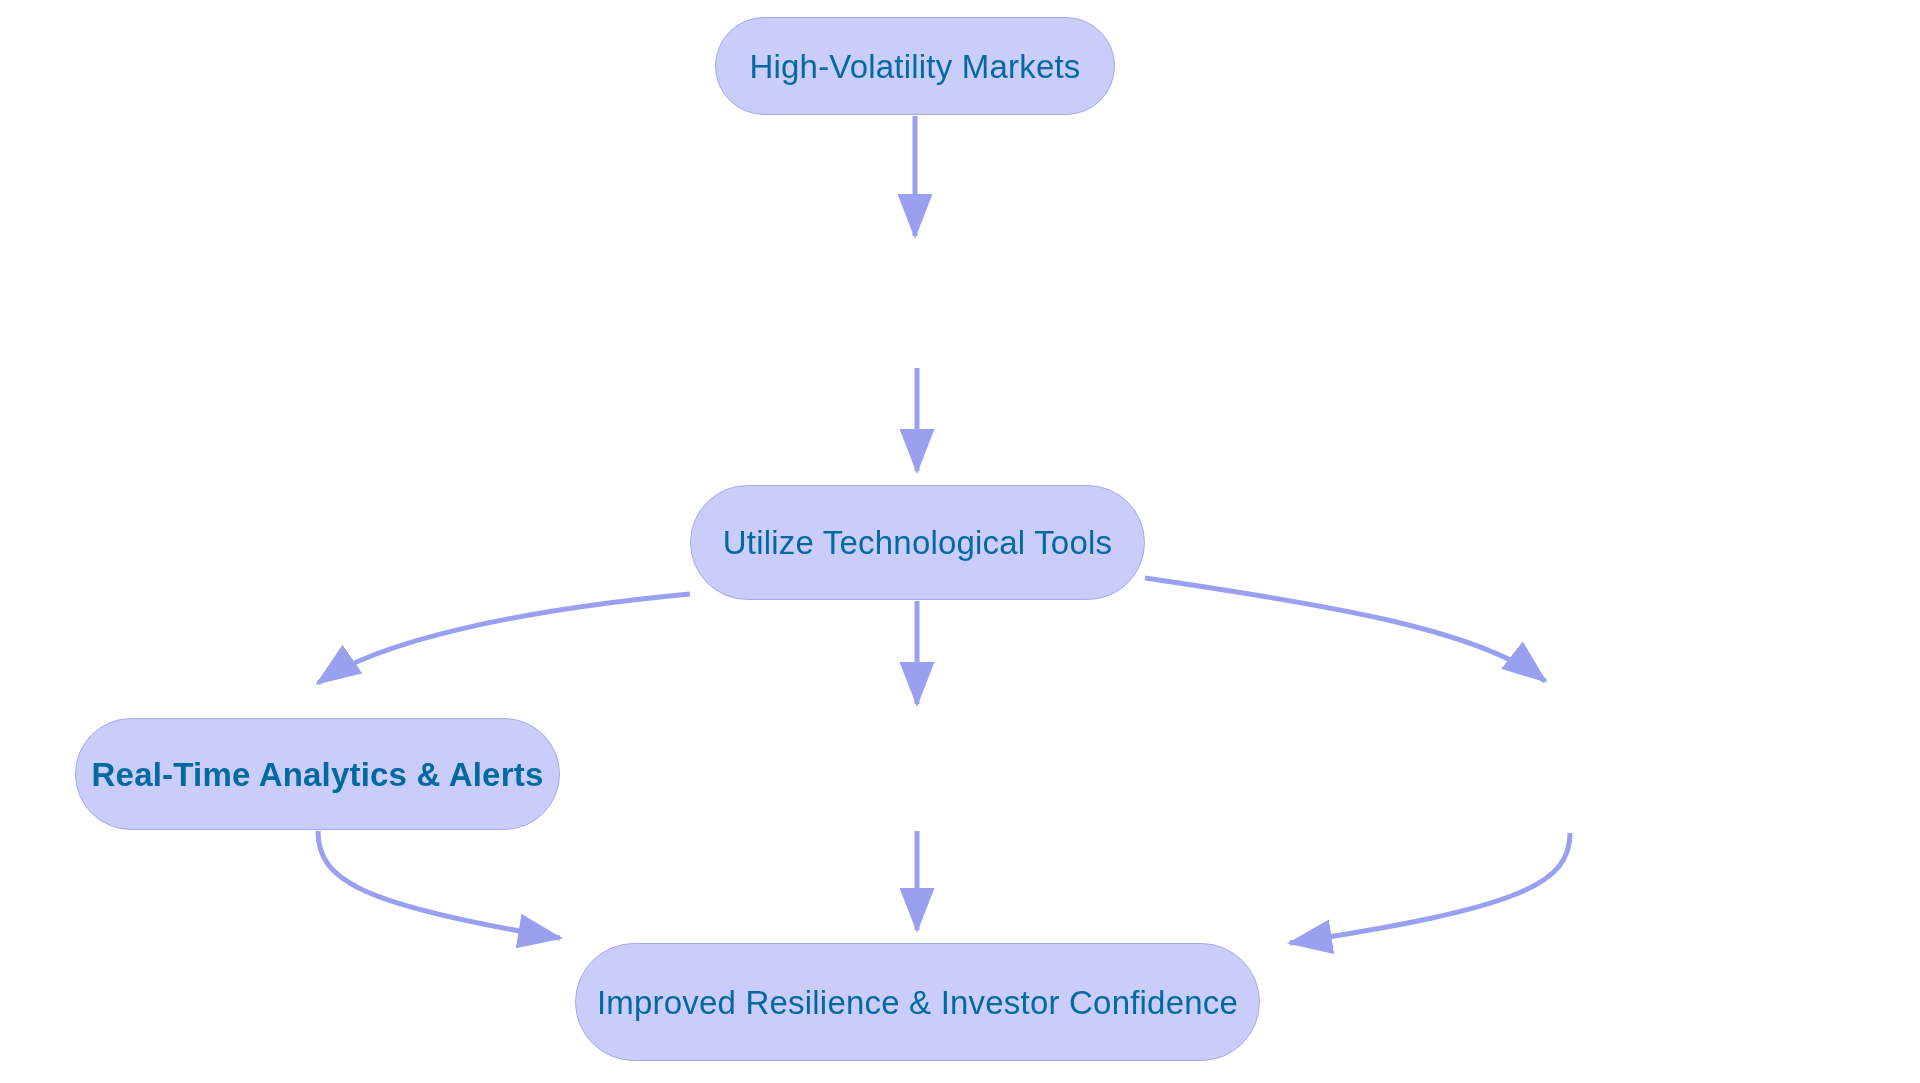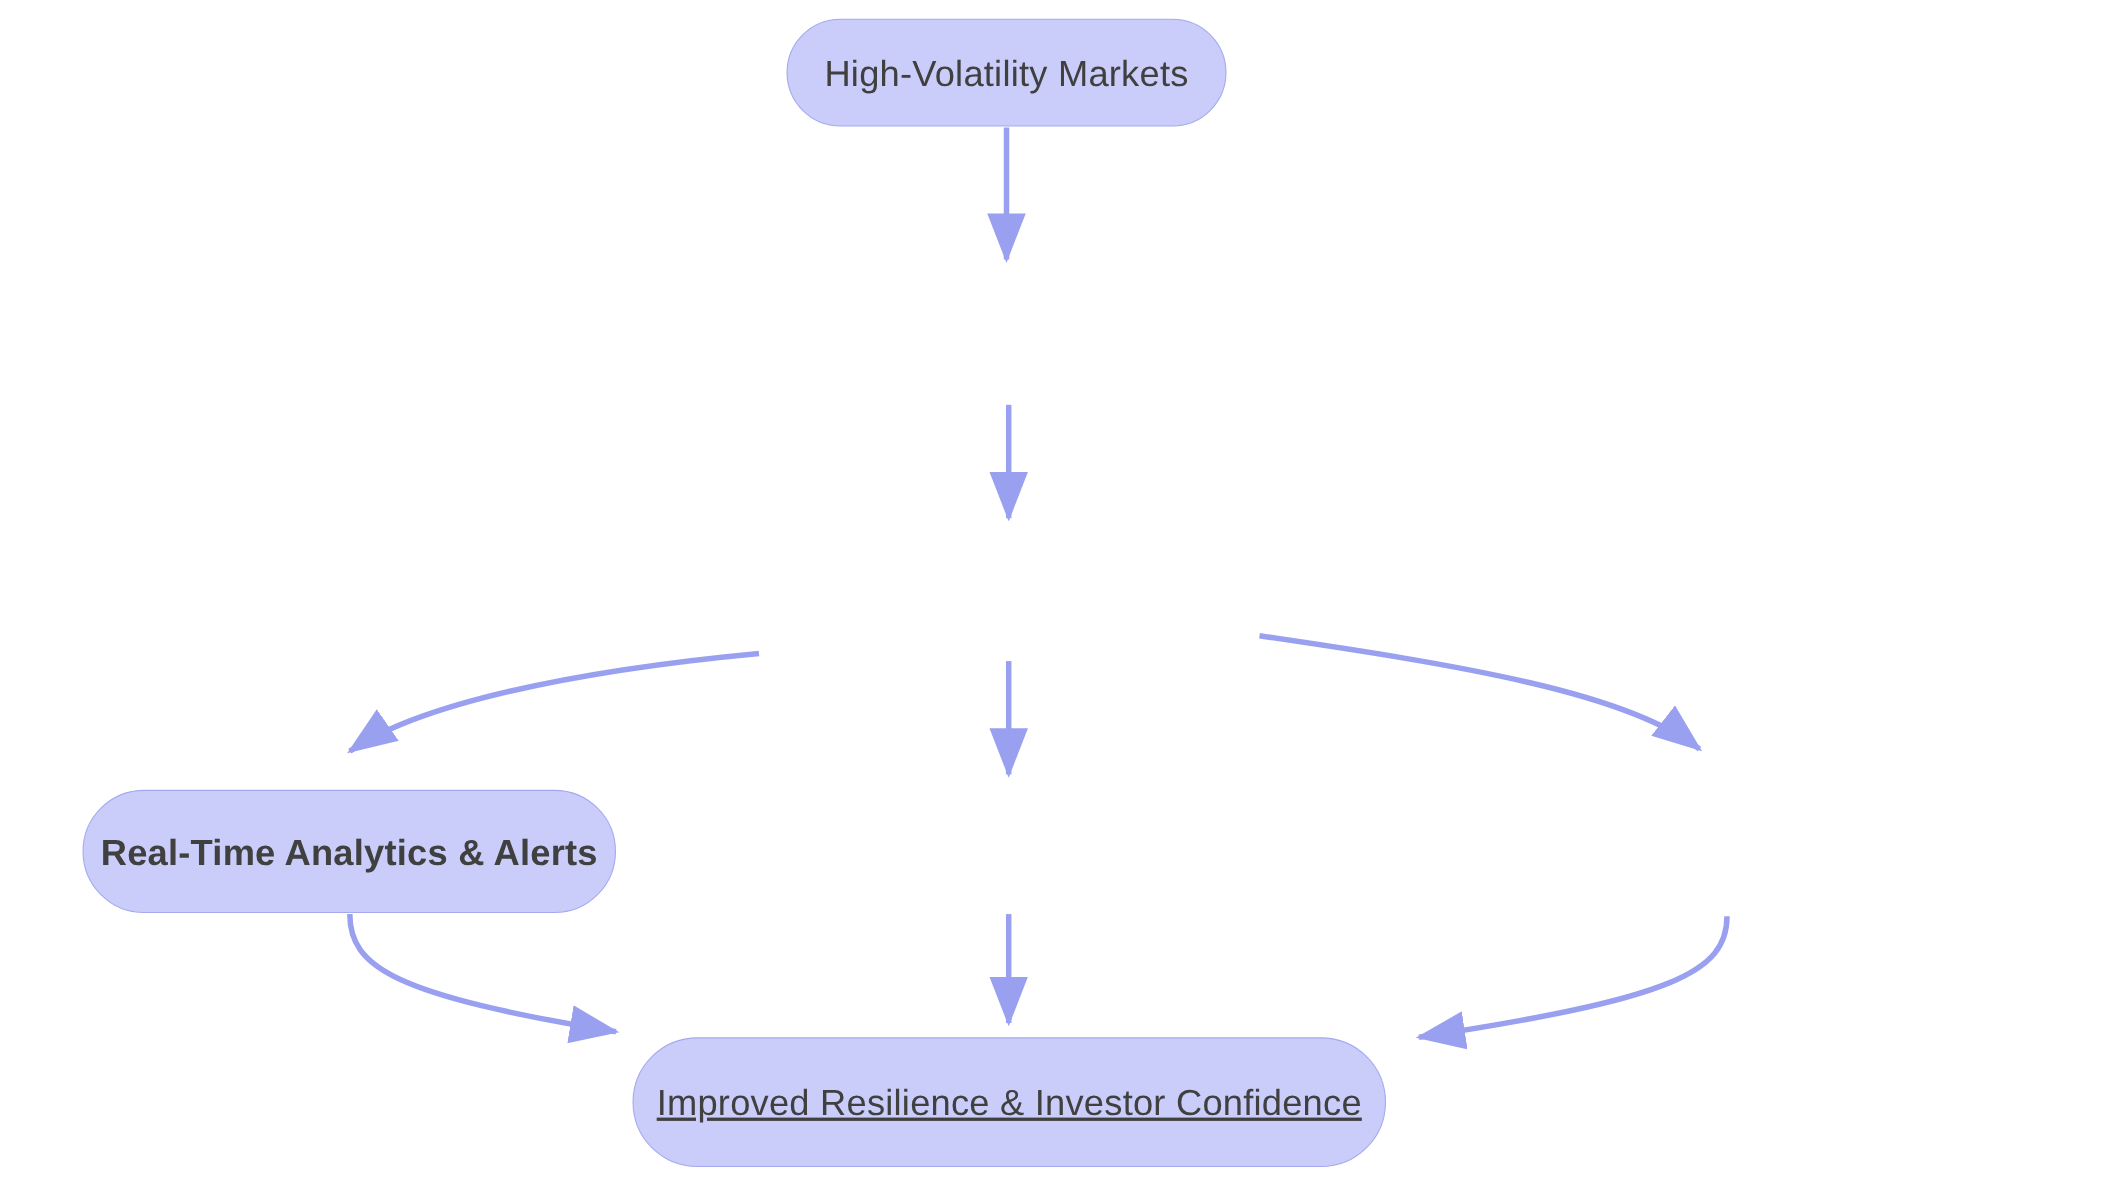--- a/index.html
+++ b/index.html
@@ -29,21 +29,21 @@
   }
   .node {
     position: absolute;
     box-sizing: border-box;
     display: flex;
     align-items: center;
     justify-content: center;
     background: #cacdf9;
     border: 1.6px solid #a4a9ef;
     border-radius: 999px;
-    color: #404040;
+    color: #0369a1;
     font-size: 33px;
     font-weight: 400;
     letter-spacing: 0.2px;
     white-space: nowrap;
     user-select: none;
   }
   .node-label {
     display: block;
     line-height: 1;
     padding: 0 18px;
@@ -76,24 +76,27 @@
     <path d="M 917,831 L 917,930" fill="none" stroke="#9aa0f0" stroke-width="5" marker-end="url(#arrowhead)"></path>
 
     <path d="M 1570,833 C 1570,884 1520,908 1290,943" fill="none" stroke="#9aa0f0" stroke-width="5" marker-end="url(#arrowhead)"></path>
   </svg>
 
   <div class="node" style="left:715px; top:17px; width:400px; height:98px;">
     <span class="node-label">High-Volatility Markets</span>
   </div>
 
 
+  <div class="node" style="left:690px; top:485px; width:455px; height:115px;">
+    <span class="node-label">Utilize Technological Tools</span>
+  </div>
 
   <div class="node" style="left:75px; top:718px; width:485px; height:112px;font-weight:bold;">
     <span class="node-label">Real-Time Analytics &amp; Alerts</span>
   </div>
 
 
 
-  <div class="node" style="left:575px; top:943px; width:685px; height:118px;text-decoration:underline;">
+  <div class="node" style="left:575px; top:943px; width:685px; height:118px;">
     <span class="node-label">Improved Resilience &amp; Investor Confidence</span>
   </div>
 
 </div>
 
 </body></html>

